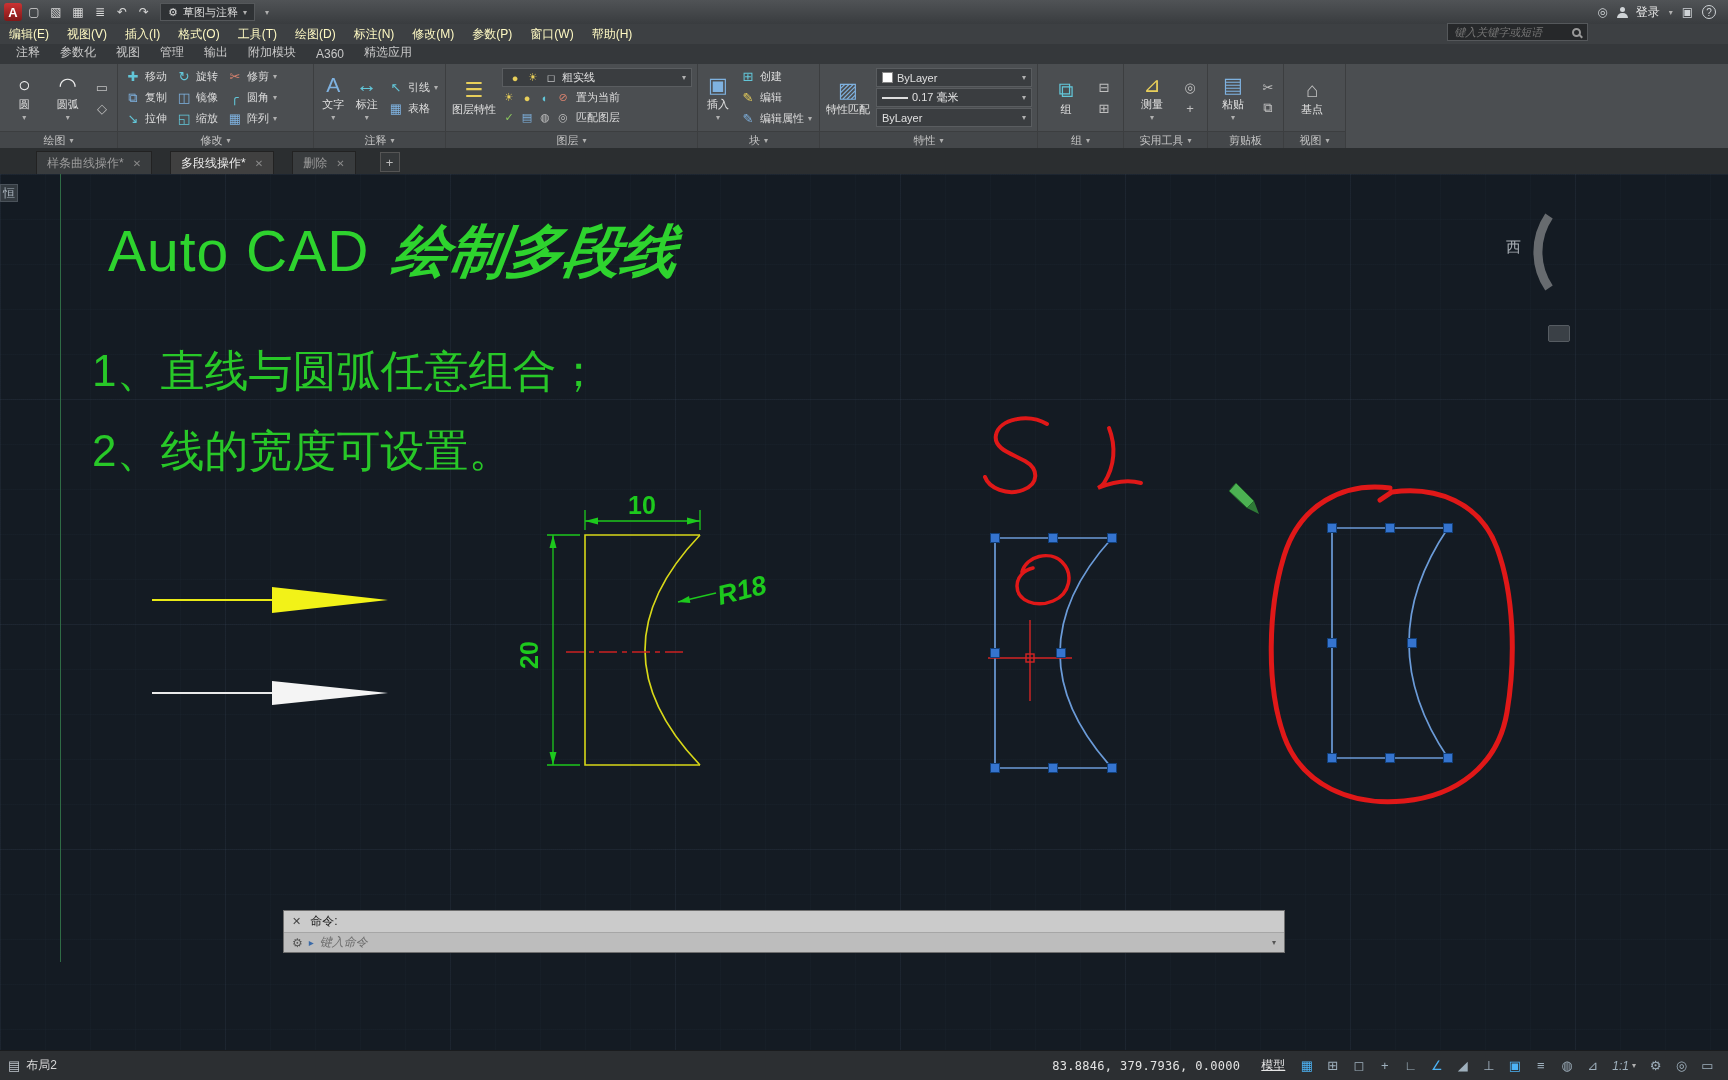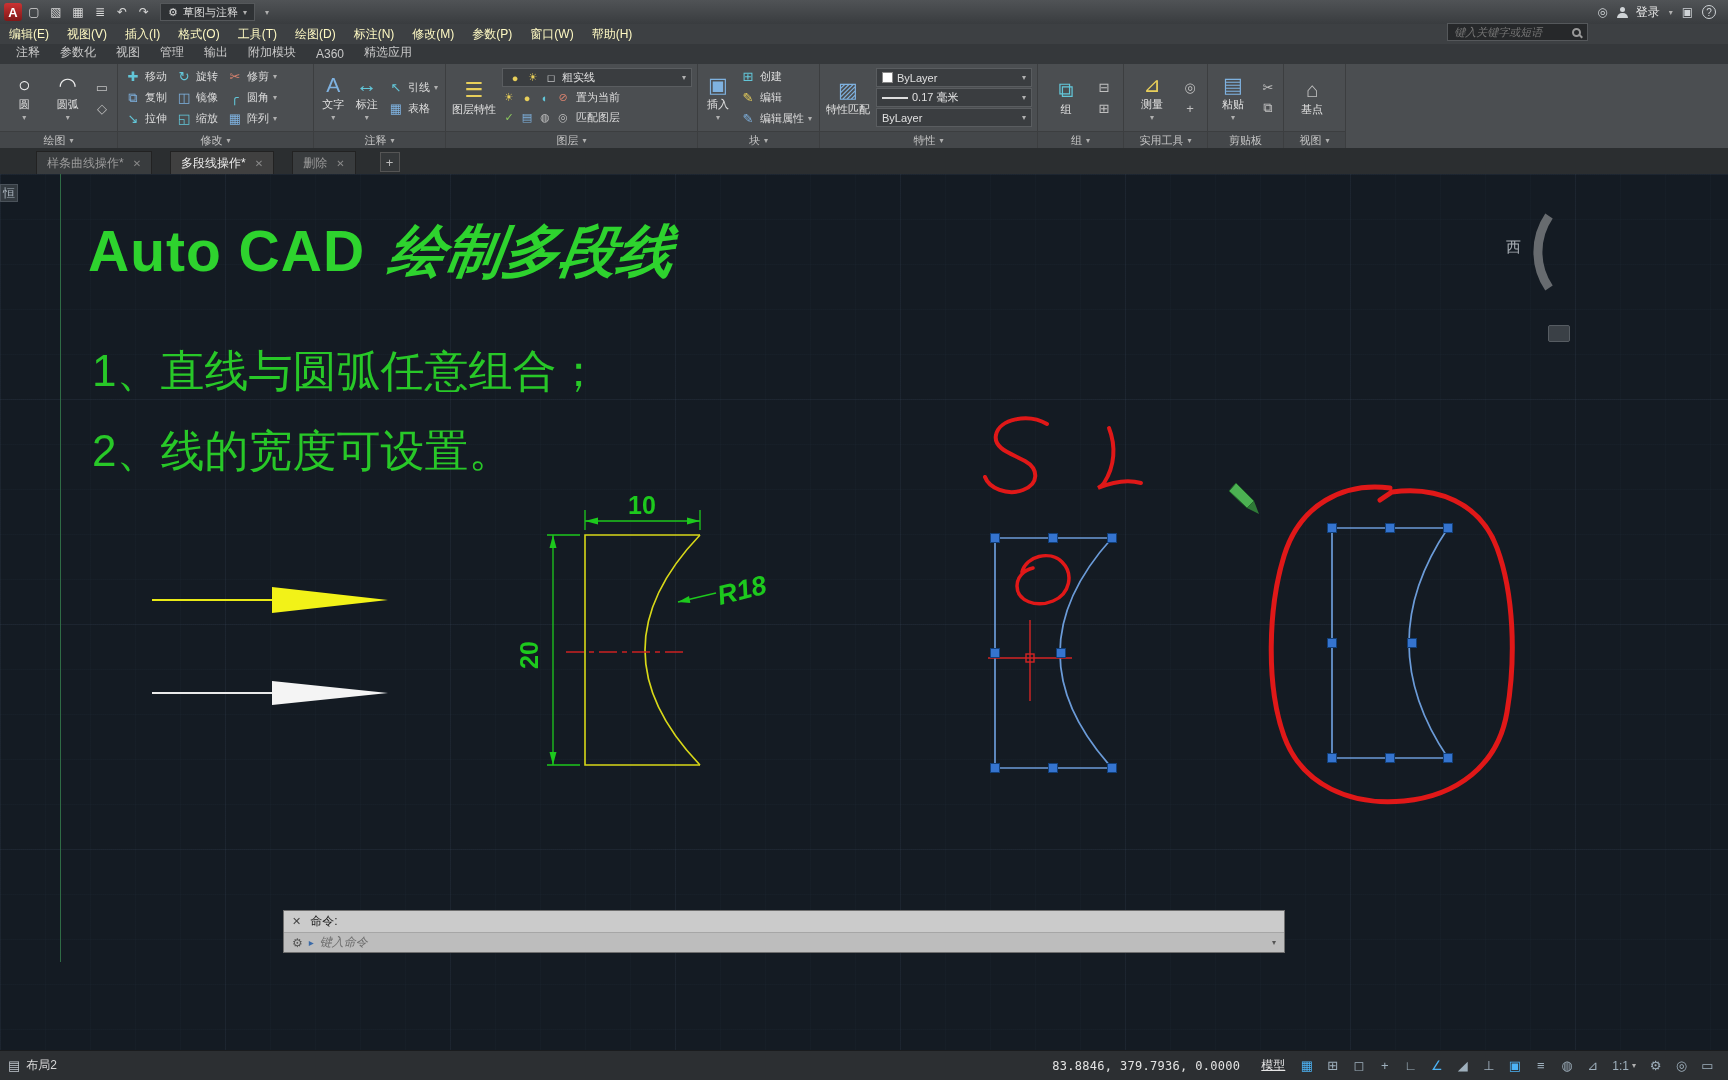--- a/index.html
+++ b/index.html
@@ -80,21 +80,21 @@
     background-image:
       linear-gradient(rgba(130,160,190,0.055) 1px,transparent 1px),
       linear-gradient(90deg,rgba(130,160,190,0.055) 1px,transparent 1px),
       linear-gradient(rgba(130,160,190,0.028) 1px,transparent 1px),
       linear-gradient(90deg,rgba(130,160,190,0.028) 1px,transparent 1px);
     background-size:225px 225px,225px 225px,45px 45px,45px 45px;}
   .draw-layer{position:absolute;left:0;top:0;}
   .corner-tag{position:absolute;left:0;top:10px;width:18px;height:18px;background:#333a40;color:#a8b2bb;
     font-size:12px;display:flex;align-items:center;justify-content:center;border:1px solid #4a525a;}
   .heading{position:absolute;left:88px;top:40px;font-size:57px;color:#2ed32e;white-space:nowrap;}
-  .heading .h-en{font-weight:700;letter-spacing:1px;}
+  .heading .h-en{font-weight:400;letter-spacing:1px;margin-left:20px;}
   .heading .h-cn{font-weight:bold;font-style:italic;display:inline-block;transform:skewX(-8deg);margin-left:8px;}
   .bullet{position:absolute;left:92px;font-size:44px;color:#28c828;white-space:nowrap;}
   .b1{top:168px;} .b2{top:248px;}
   .compass-west{position:absolute;left:1506px;top:64px;color:#a7adb3;font-size:15px;}
   .wcs-box{position:absolute;left:1548px;top:151px;width:22px;height:17px;background:#3a4046;
     border:1px solid #565c62;border-radius:2px;}
 
   
   .cmdwin{position:absolute;left:283px;top:736px;width:1002px;border:1px solid #6f6f6f;font-size:12px;}
   .cmd-row1{height:21px;background:#cbcbcb;display:flex;align-items:center;gap:9px;padding:0 8px;color:#222;}
@@ -110,21 +110,21 @@
   .statusbar{position:absolute;left:0;right:0;bottom:0;height:30px;background:#2c2f32;display:flex;
     align-items:center;color:#c8c8c8;font-size:12px;padding:0 8px;border-top:1px solid #1a1c1e;z-index:9;}
   .sb-left{display:flex;align-items:center;gap:6px;color:#d6d6d6;}
   .sb-left .lic{color:#bfc6cc;font-size:13px;}
   .sb-right{margin-left:auto;display:flex;align-items:center;gap:1px;}
   .coords{font-family:"DejaVu Sans Mono",monospace;font-size:12px;color:#e4e4e4;margin-right:12px;letter-spacing:.3px;text-align:right;}
   .model-btn{padding:0 8px;height:22px;display:flex;align-items:center;color:#e4e4e4;text-decoration:underline;}
   .sico{width:25px;height:22px;display:flex;align-items:center;justify-content:center;font-size:13px;
     color:#9fb0bd;border-radius:2px;}
   .sico.active{color:#4db3f5;}
-  .scale-btn{display:flex;align-items:center;gap:3px;padding:0 6px;color:#9fb0bd;height:22px;}
+  .scale-btn{display:flex;align-items:center;gap:3px;padding:0 6px;color:#9fb0bd;height:22px;font-style:italic;}
 </style>
 </head>
 <body>
 
 <div class="app">
 
   <div class="titlebar">
     <div class="qat">
       <div class="logo">A</div>
       <span class="qbtn">▢</span>

